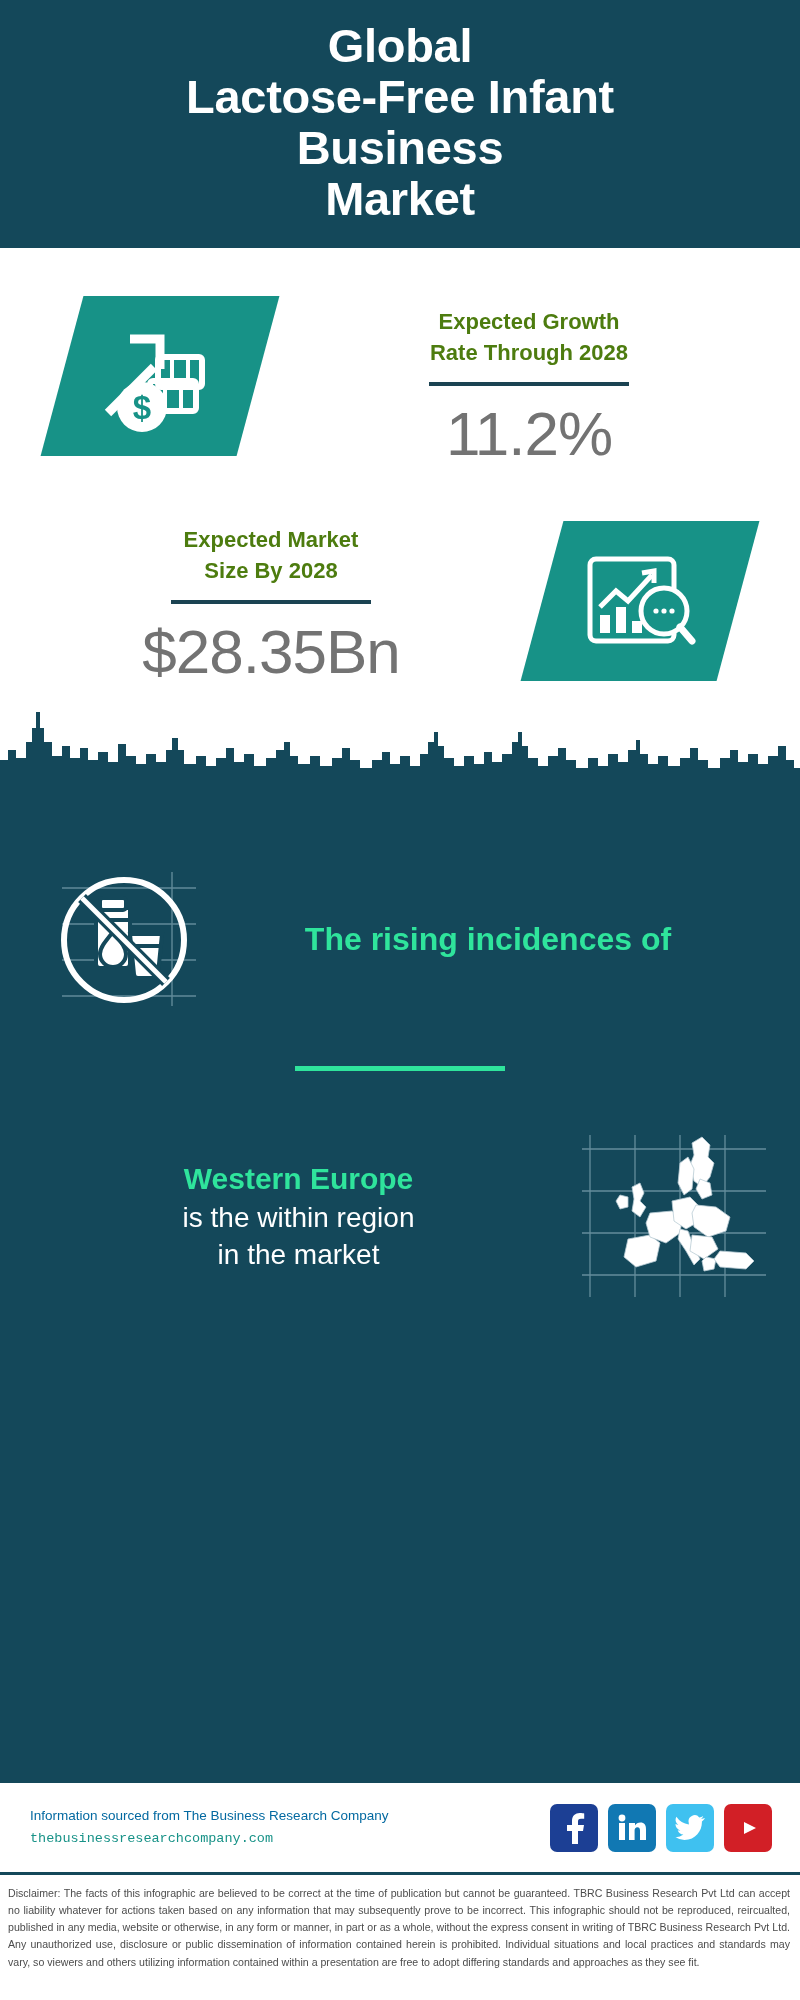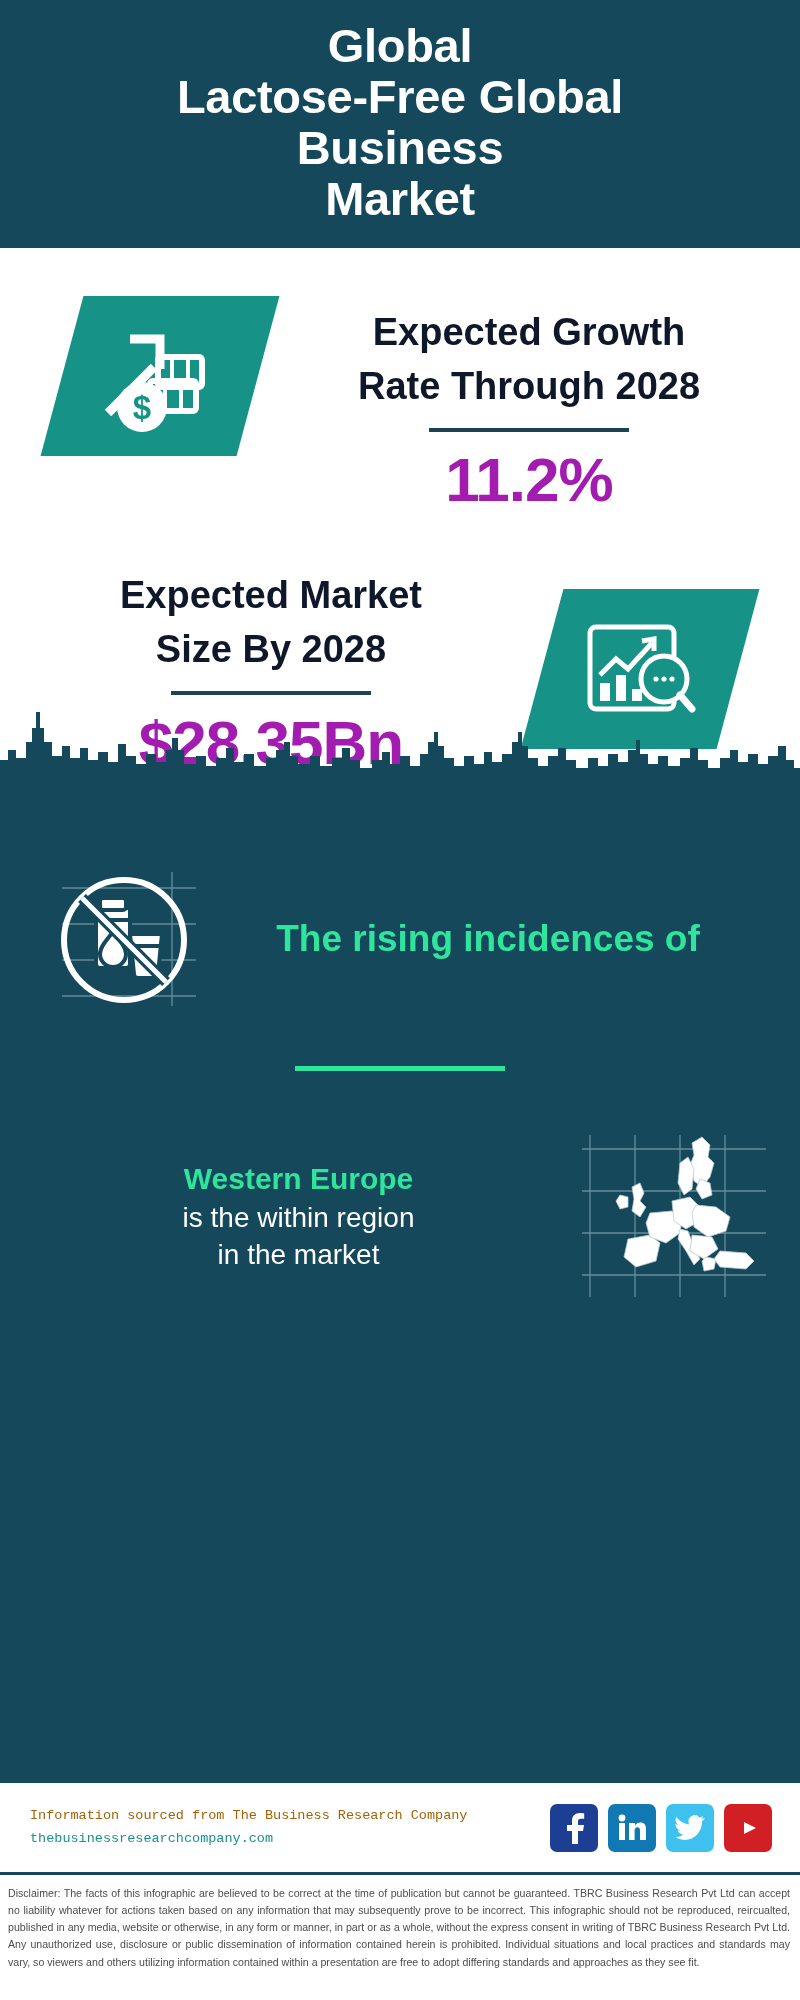--- a/index.html
+++ b/index.html
@@ -39,64 +39,64 @@
     transform:skewX(-15deg);
     margin-left:62px;
     position:relative;
     display:flex; align-items:center; justify-content:center;
     flex:0 0 auto;
   }
   .para-inner { transform:skewX(15deg); display:flex; align-items:center; justify-content:center; }
 
   .statblock { flex:1; text-align:center; padding-top:10px; }
   .stat-title {
-    color:#0f172a; font-size:38px; font-weight:bold; line-height:1.42;
+    color:#4d7c0f; font-size:22px; font-weight:bold; line-height:1.42;
   }
   .stat-rule {
     width:200px; height:4px; background:#1b4352; margin:14px auto 8px;
   }
   .stat-value {
-    color:#a21caf; font-size:62px; font-weight:bold; letter-spacing:-1px;
+    color:#737373; font-size:62px; font-weight:normal; letter-spacing:-1px;
     line-height:1.15;
     margin-top:12px;
   }
   .row2 { display:flex; align-items:center; padding:44px 0 0 0; }
 
   
   .darkpanel {
     background:#14485a;
     position:relative;
     height:1005px;
   }
   .skyline { position:absolute; top:-80px; left:0; width:800px; height:86px; }
 
   .driver {
     display:flex; align-items:center; padding:86px 40px 0 54px; gap:22px;
   }
   .driver-icon { flex:0 0 auto; width:150px; height:150px; position:relative; }
   .driver-text { flex:1; text-align:center; padding-right:10px;}
-  .hl-green { color:#2fe49c; font-size:37px; font-weight:bold; line-height:1.33; }
+  .hl-green { color:#2fe49c; font-size:32px; font-weight:bold; line-height:1.33; }
   .sub-white { color:#ffffff; font-size:28px; line-height:1.33; }
 
   .green-rule { width:210px; height:5px; background:#2fe49c; margin:52px auto 0; }
 
   .region { display:flex; align-items:center; padding:58px 30px 0 40px; gap:23px; }
   .region-text { flex:1; text-align:center; }
   .region-map { flex:0 0 auto; width:190px; height:175px; position:relative; }
 
   
   .footer {
     background:#ffffff;
     height:92px;
     display:flex; align-items:center;
     padding:0 28px 0 30px;
     border-bottom:3px solid #14485a;
   }
   .src-text { flex:1; }
-  .src-line1 { color:#a16207; font-size:13.5px; line-height:1.7;font-family:Liberation Mono, monospace; }
+  .src-line1 { color:#0369a1; font-size:13.5px; line-height:1.7; }
   .src-line2 { color:#179287; font-size:13.5px; line-height:1.7;font-family:Liberation Mono, monospace; }
   .social { display:flex; gap:10px; align-items:center; }
   .sicon { width:48px; height:48px; border-radius:7px; display:flex; align-items:center; justify-content:center; }
   .fb { background:#1c3f94; }
   .li { background:#1178b3; }
   .tw { background:#3fc1f0; }
   .yt { background:#d21f26; }
 
   .disclaimer {
     padding:10px 10px 0 8px;
@@ -105,21 +105,21 @@
     line-height:1.62;
     text-align:justify;
   }
 </style>
 </head>
 <body>
 
 <div class="header">
   <h1>
     <span>Global</span><br>
-    <span>Lactose-Free Global</span><br>
+    <span>Lactose-Free Infant</span><br>
     <span>Business</span><br>
     <span>Market</span>
   </h1>
 </div>
 
 <div class="stats">
 
   <div class="row1">
     <div class="para-badge">
       <div class="para-inner">

